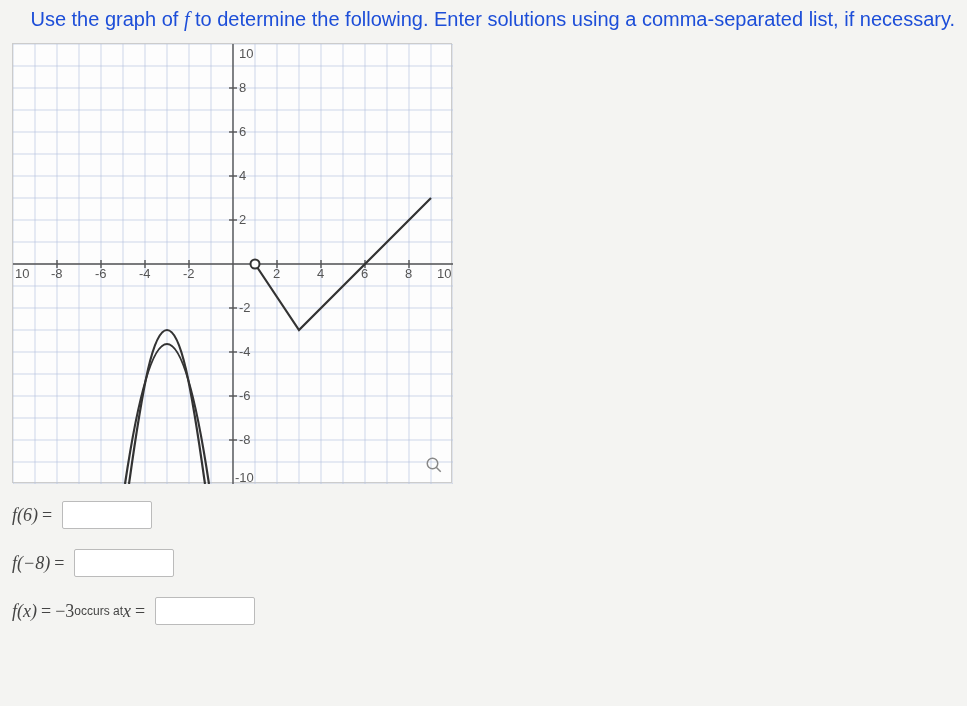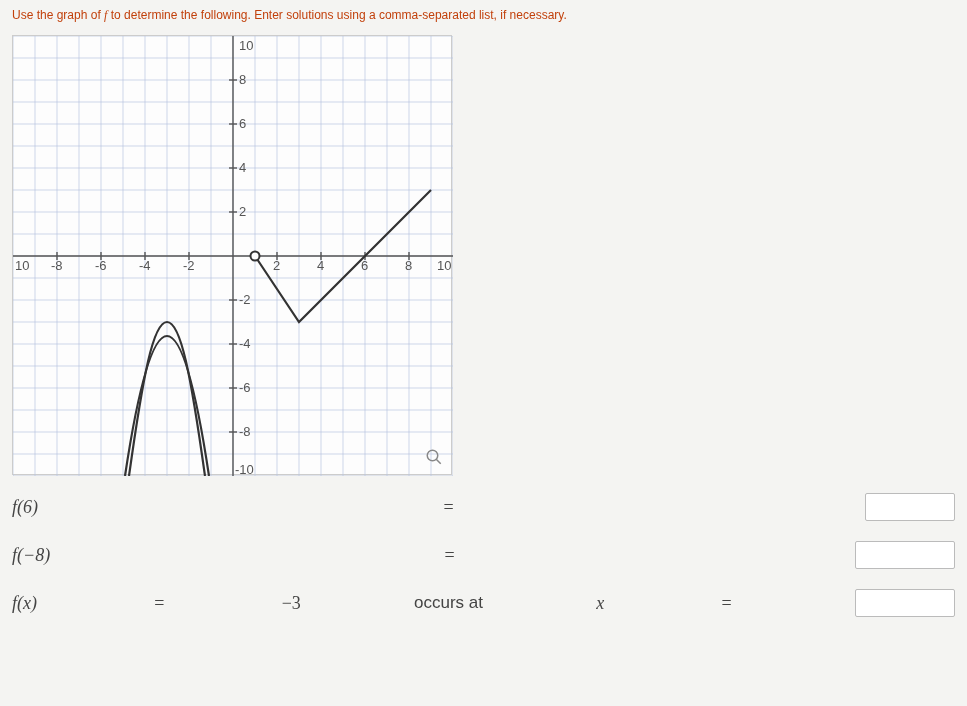--- a/index.html
+++ b/index.html
@@ -4,23 +4,24 @@
   <style>
     * { box-sizing: border-box; margin: 0; padding: 0; }
     body {
       font-family: Arial, sans-serif;
       background: #f4f4f2;
       padding: 8px 12px;
       color: #333;
       width: 967px;
     }
     .instruction {
-      font-size: 12px;
-      color: #c2410c;
+      font-size: 20px;
+      color: #1d4ed8;
       margin-bottom: 12px;
+      text-align: right;
     }
     .instruction .f-italic { font-style: italic; font-family: 'Times New Roman', serif; }
     .graph-container {
       position: relative;
       width: 440px;
       height: 440px;
       background: #fdfdfd;
       border: 1px solid #ccc;
       margin-bottom: 18px;
     }
@@ -32,36 +33,35 @@
       width: 18px;
       height: 18px;
     }
     .question-row {
       display: flex;
       align-items: center;
       margin-bottom: 20px;
       font-family: 'Times New Roman', serif;
       font-size: 18px;
       color: #444;
-      justify-content: space-between;
     }
     .math-expr { font-style: italic; }
     .answer-input {
       border: 1px solid #bbb;
       background: #fff;
       height: 28px;
       width: 90px;
       margin-left: 6px;
       padding: 2px 6px;
       font-size: 15px;
       border-radius: 2px;
     }
     .answer-input.wide { width: 100px; }
     .eq { margin: 0 4px; }
-    .occurs-text { font-family: Arial, sans-serif; font-size: 17px; color: #444; font-style: normal; }
+    .occurs-text { font-family: Arial, sans-serif; font-size: 12px; color: #444; font-style: normal; }
   </style>
 </head>
 <body>
 
 <div class="instruction">
   <span>Use the graph of </span><span class="f-italic">f</span><span> to determine the following. Enter solutions using a comma-separated list, if necessary.</span>
 </div>
 
 <div class="graph-container">
   <svg class="graph-svg" width="440" height="440" viewBox="0 0 440 440">

